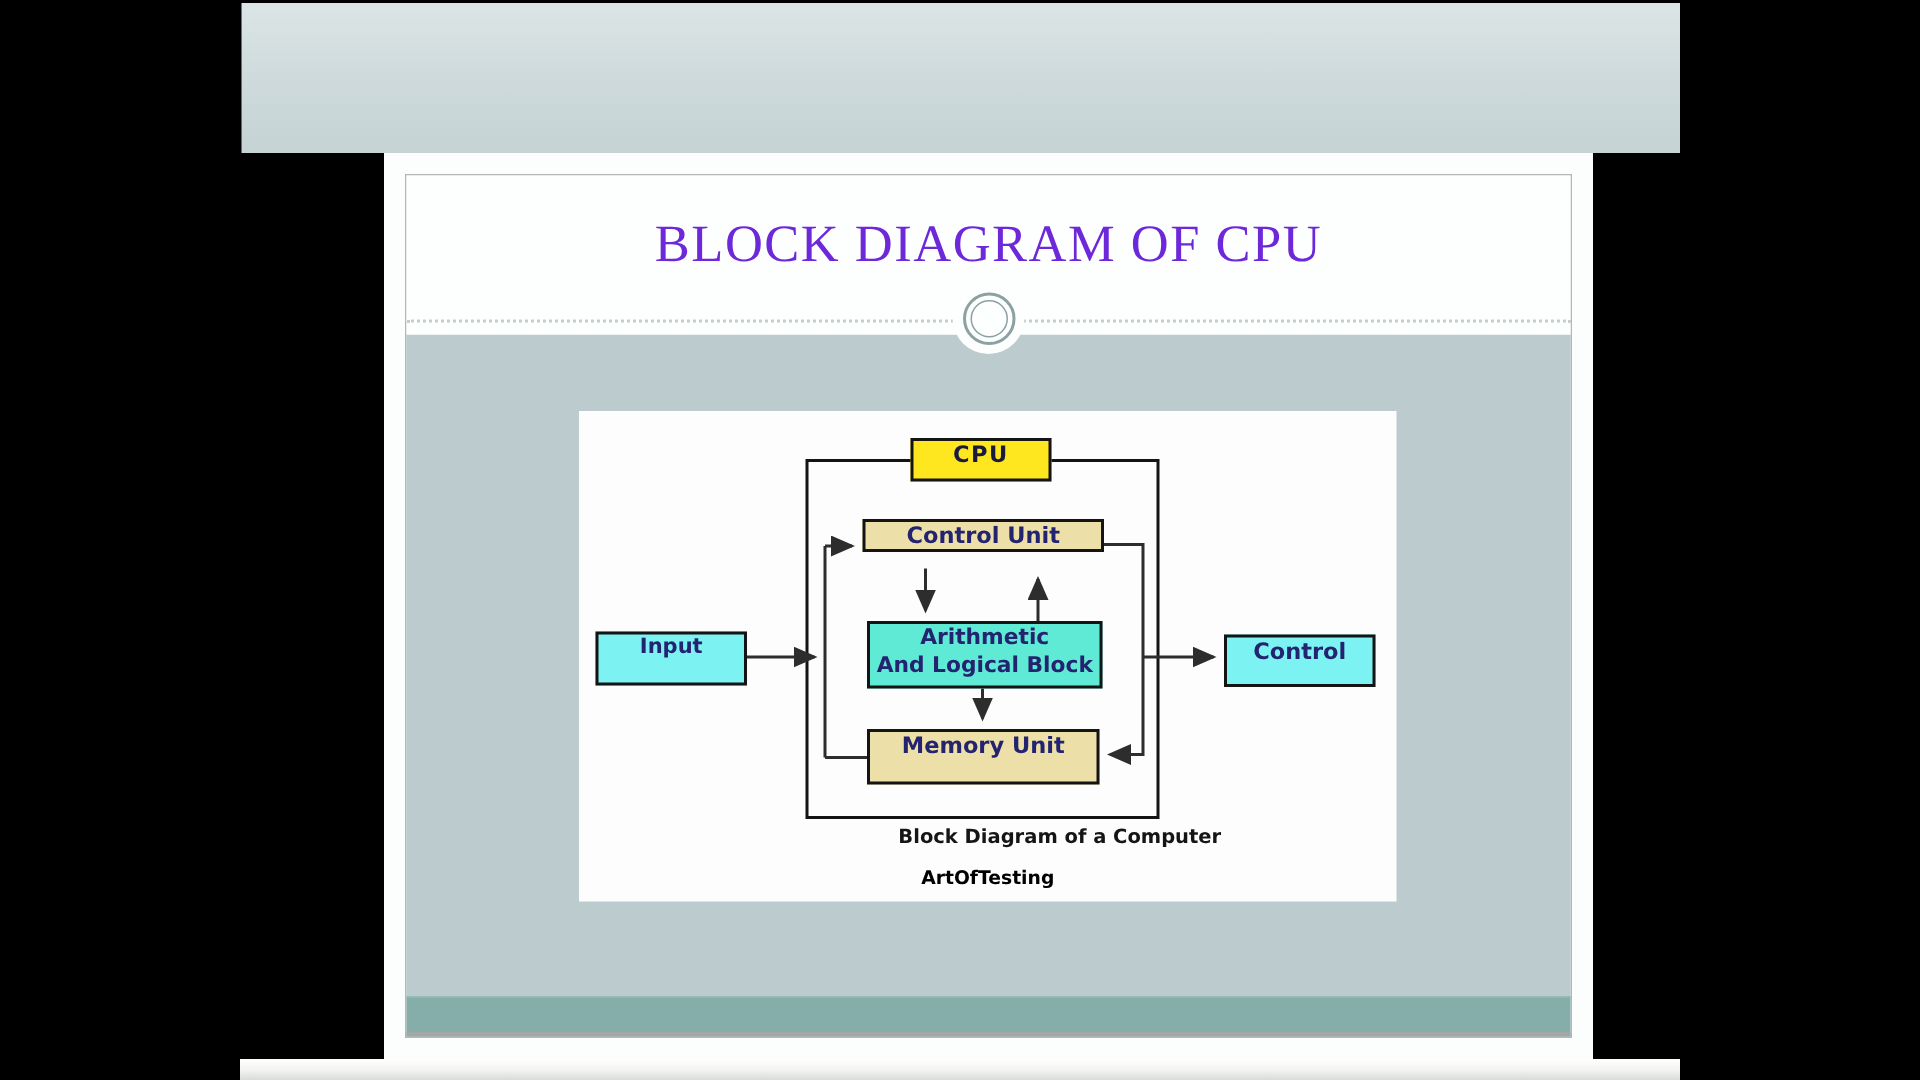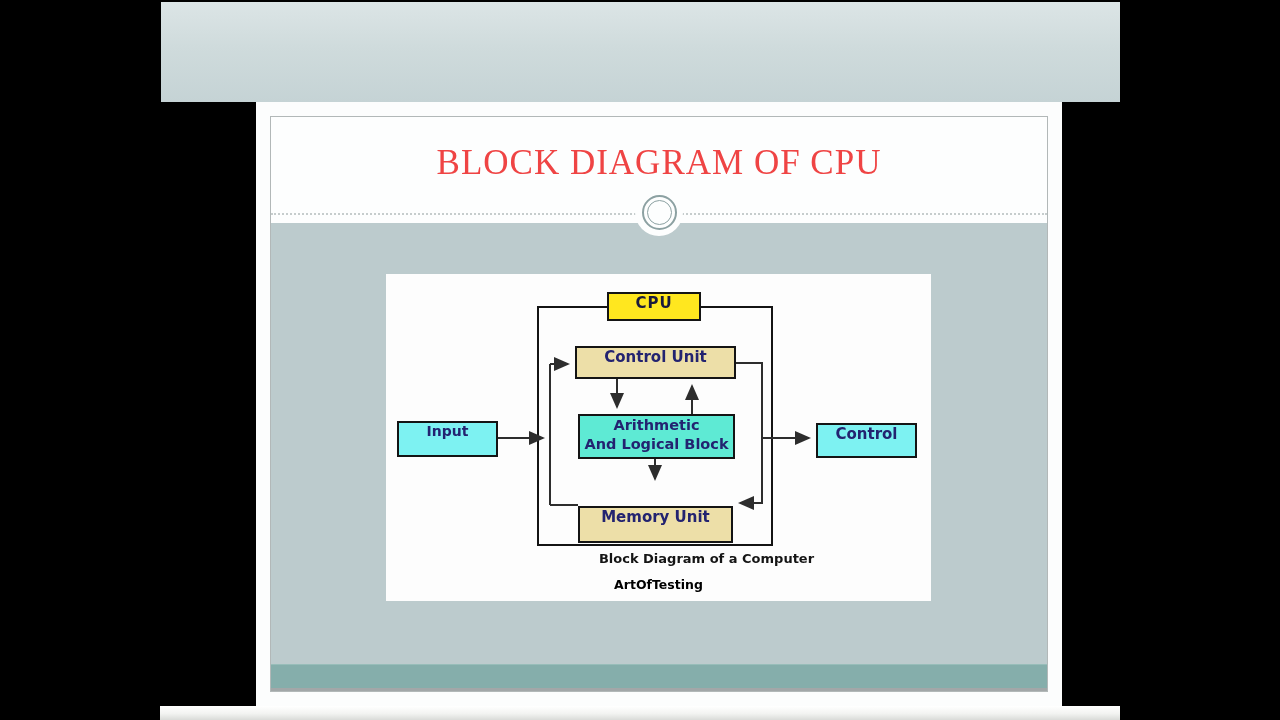--- a/index.html
+++ b/index.html
@@ -26,21 +26,21 @@
 
   
   .slide{
     left:14px;top:14px;width:776px;height:574px;
     border:1px solid #b2b8b8;background:#fdfefe;
   }
   .title-area{left:0;top:0;width:776px;height:106px;background:#fdfefe;z-index:2;}
   .slide-title{
     left:0;top:26px;width:776px;text-align:center;
     font-family:"Liberation Serif", serif;font-size:35px;font-weight:400;
-    color:#ef4444;letter-spacing:1px;z-index:3;
+    color:#6d28d9;letter-spacing:1px;z-index:3;
   }
   .dotted-line{
     left:0;top:96px;width:776px;height:0;
     border-top:2px dotted #c6cdcd;z-index:2;
   }
   .slide-body{left:0;top:106px;width:776px;height:441px;background:#bccbcd;z-index:1;}
   .teal-strip{left:0;top:547px;width:776px;height:26px;background:#85aeab;border-top:1px solid #97bdb9;z-index:1;}
   .slide-bottom-line{left:0;top:571px;width:776px;height:3px;background:#a2a7a8;z-index:1;}
 
   
@@ -63,23 +63,23 @@
     box-sizing:border-box;border:2px solid #141414;z-index:7;
     display:flex;align-items:center;justify-content:flex-start;flex-direction:column;
     font-family:"DejaVu Sans", sans-serif;font-weight:bold;color:#232370;
     text-align:center;
   }
   .outer-rect{
     left:151px;top:32px;width:236px;height:240px;
     box-sizing:border-box;border:2px solid #141414;background:transparent;z-index:5;
   }
   .node-cpu{left:221px;top:18px;width:94px;height:29px;background:#ffe71f;font-size:15px;color:#1a1a3c;letter-spacing:1px;z-index:8;}
-  .node-cu{left:189px;top:72px;width:161px;height:33px;background:#eddfa8;font-size:15px;}
+  .node-cu{left:189px;top:72px;width:161px;height:22px;background:#eddfa8;font-size:15px;}
   .node-alu{left:192px;top:140px;width:157px;height:45px;background:#5eead4;font-size:14.5px;line-height:19px;}
-  .node-mem{left:192px;top:212px;width:155px;height:37px;background:#eddfa8;font-size:15px;margin-top:20px;}
+  .node-mem{left:192px;top:212px;width:155px;height:37px;background:#eddfa8;font-size:15px;}
   .node-input{left:11px;top:147px;width:101px;height:36px;background:#7df2f2;font-size:14px;}
   .node-output{left:430px;top:149px;width:101px;height:35px;background:#7df2f2;font-size:15px;}
 
   .caption1{
     left:0;top:277px;width:545px;text-align:center;z-index:7;
     font-family:"DejaVu Sans", sans-serif;font-weight:bold;font-size:13px;color:#151515;padding-left:48px;
   }
   .caption2{
     left:0;top:303px;width:545px;text-align:center;z-index:7;
     font-family:"DejaVu Sans", sans-serif;font-weight:bold;font-size:12.5px;color:#000000;

